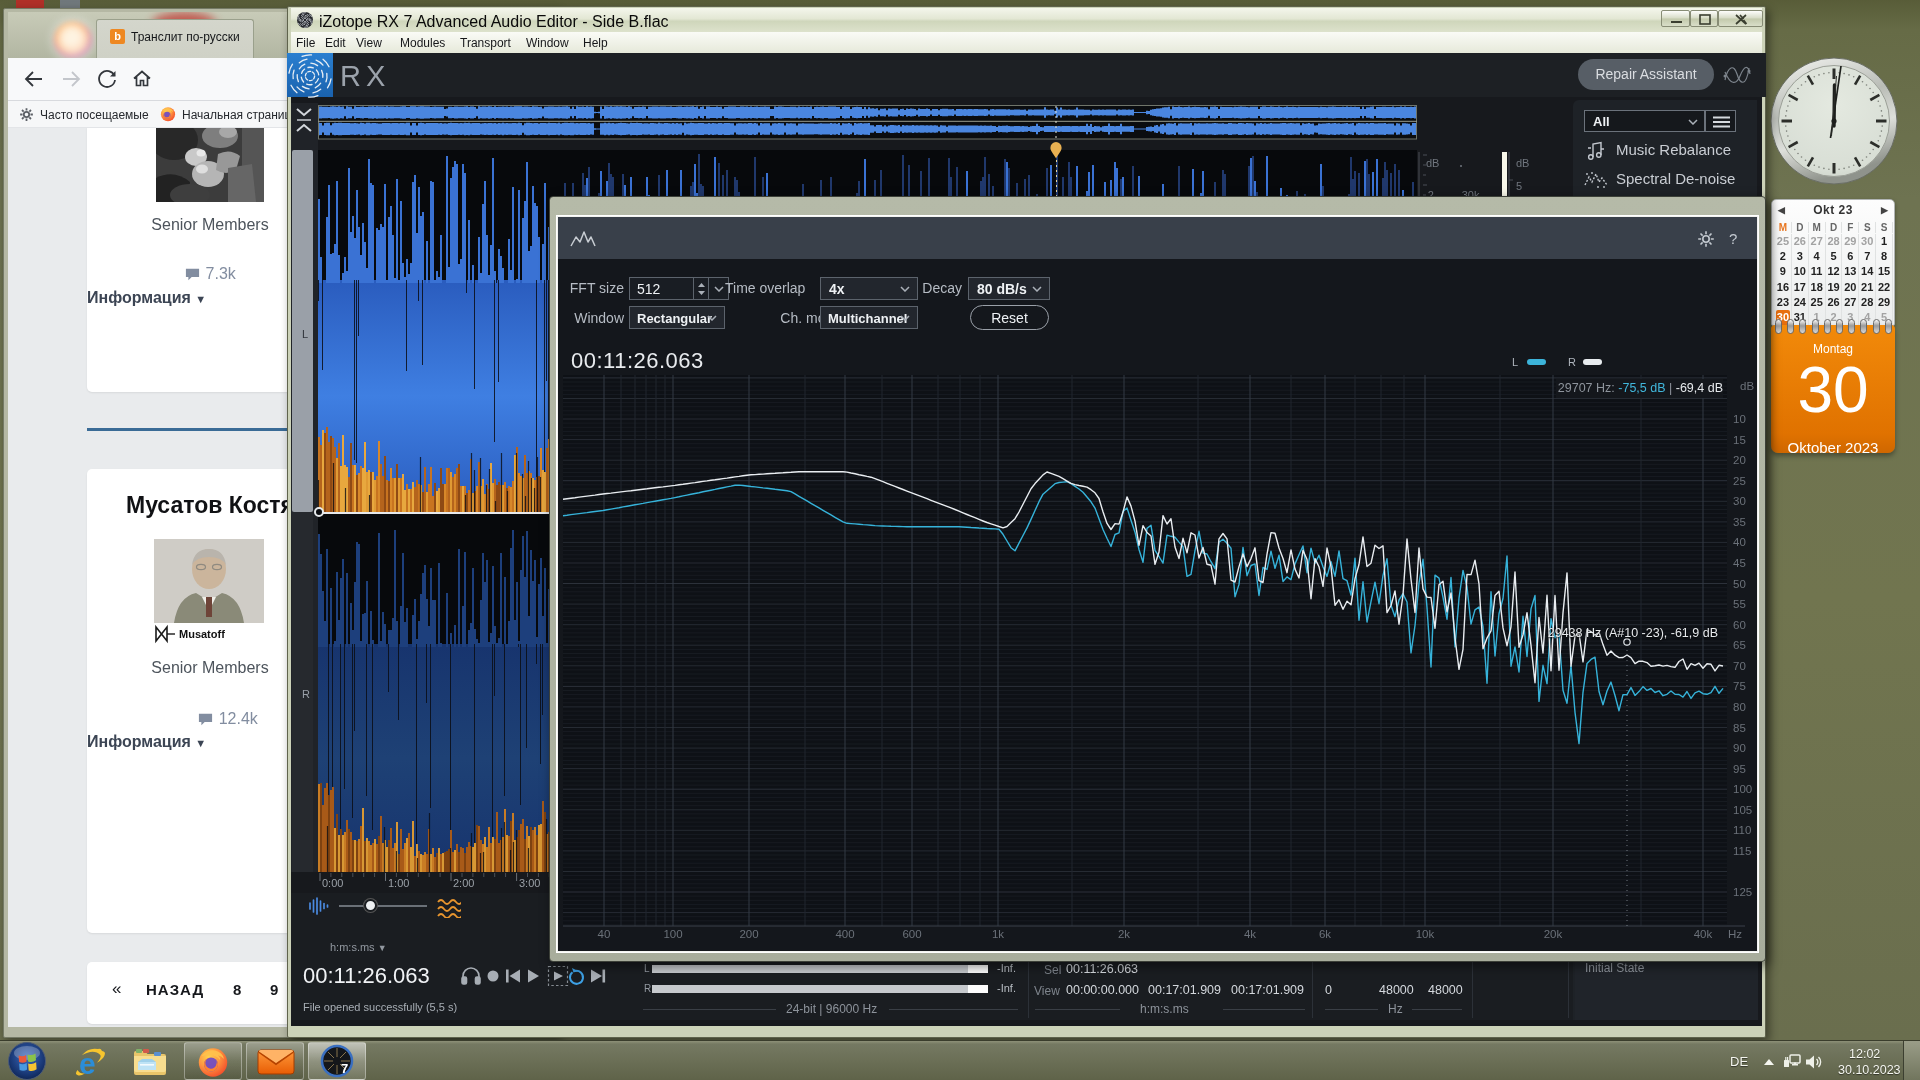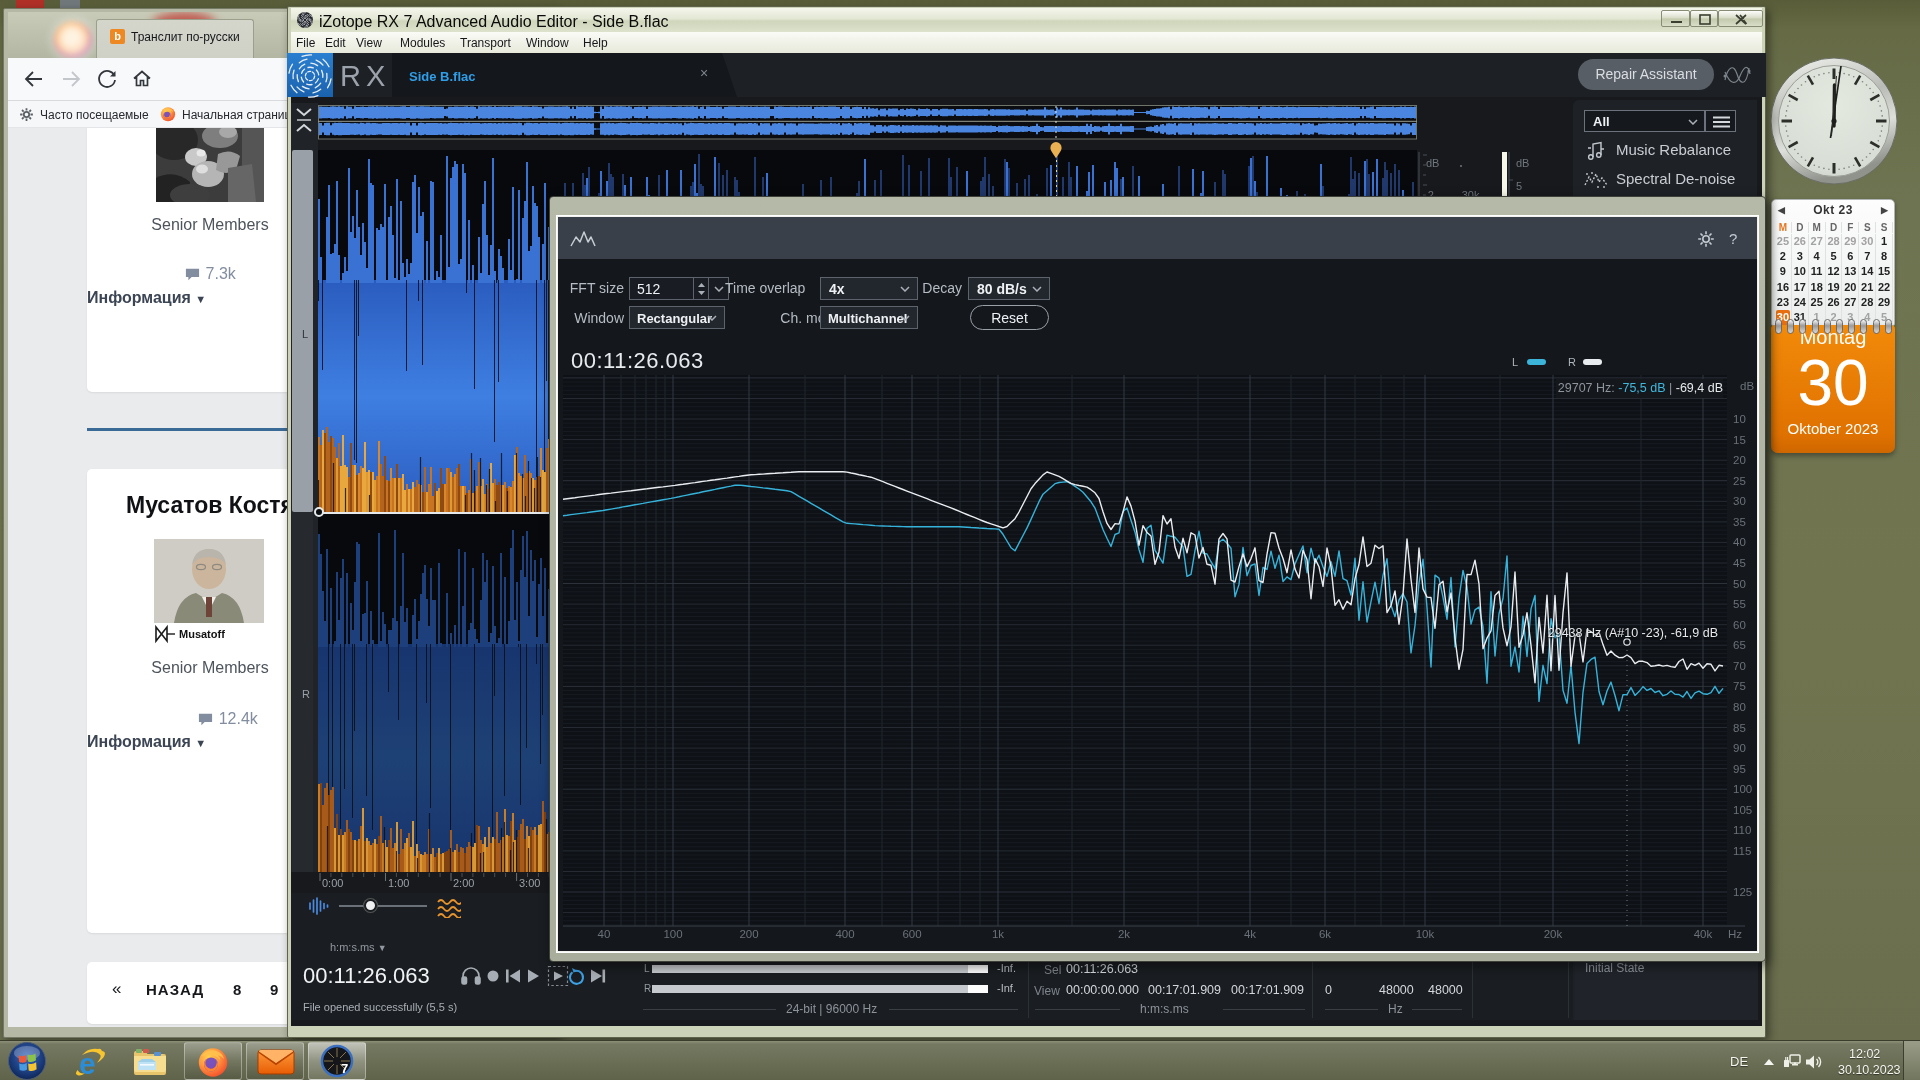--- a/index.html
+++ b/index.html
@@ -58,23 +58,23 @@
 #calGrid{position:absolute;left:3px;top:34px;width:118px}
 .crow{display:flex;height:15.2px}
 .cday{flex:1;text-align:center;font-size:11px;font-weight:bold;color:#222;border-right:1px solid #e0e2e2;position:relative}
 .cday span{position:relative;z-index:2;line-height:15px}
 .cgray{color:#a2a2a2}
 .ctoday span{color:#fff}
 .ctoday::before{content:"";position:absolute;left:1px;top:0.5px;right:1px;bottom:0.5px;background:#e87010;border-radius:2px}
 #calRings{position:relative;width:124px;height:10px;margin-top:-3px;z-index:3}
 .ring{position:absolute;top:-4px;width:7px;height:15px;border-radius:3.5px;background:linear-gradient(180deg,#f8f8f8,#9a9a9a 45%,#d8d8d8);border:1px solid #6a6a6a}
 #calOrange{position:relative;width:124px;height:128px;margin-top:-8px;background:linear-gradient(180deg,#f28a0a,#e07200 85%,#cf6700);border-radius:4px 4px 7px 7px;box-shadow:0 3px 5px rgba(0,0,0,0.35);text-align:center;color:#fff}
-#calDow{padding-top:1px;font-size:20px}
+#calDow{padding-top:17px;font-size:12px}
 #calBig{font-size:64px;line-height:64px;margin-top:2px}
-#calMon{font-size:15px;margin-top:5px}
+#calMon{font-size:15px;margin-top:17px}
 
 #taskbar{position:absolute;left:0;top:1040px;width:1920px;height:40px;background:linear-gradient(180deg,#8e9178 0,#757962 8%,#6a6e55 55%,#5f6349 100%);border-top:1px solid #3a3d2c}
 .tbtn{position:absolute;top:1px;width:58px;height:38px;border:1px solid rgba(255,255,255,0.35);border-radius:3px;background:linear-gradient(180deg,rgba(255,255,255,0.28),rgba(255,255,255,0.06) 50%,rgba(0,0,0,0.08))}
 .tray{position:absolute;color:#f4f5ef;font-size:12px;text-shadow:0 1px 1px rgba(0,0,0,0.5)}
 </style></head>
 <body>
 <div id="browser" style="z-index:10">
     <div id="tabbar">
       <div class="blob" style="left:46px;top:10px;width:38px;height:36px;background:radial-gradient(circle at 45% 40%,#ffd28a 0 20%,#ff9a3e 45%,#c05890 68%,transparent 80%);opacity:0.95;filter:blur(2.5px)"></div>
       <div class="blob" style="left:38px;top:4px;width:54px;height:48px;background:radial-gradient(circle,rgba(255,255,255,0.75) 0 30%,transparent 70%);filter:blur(4px)"></div>
@@ -265,24 +265,20 @@
             <path d="M29.1 7.1A17.0 17.0 0 0 1 36.0 12.1"></path>
             <path d="M39.8 20.3A17.0 17.0 0 0 1 39.0 28.8"></path>
             <path d="M30.9 42.6A21.2 21.2 0 0 1 21.5 44.1"></path>
             <path d="M10.0 39.7A21.2 21.2 0 0 1 4.0 32.3"></path>
             <path d="M2.0 20.1A21.2 21.2 0 0 1 5.5 11.2"></path>
             <path d="M15.1 3.4A21.2 21.2 0 0 1 24.5 1.9"></path>
             <path d="M36.0 6.3A21.2 21.2 0 0 1 42.0 13.7"></path>
             <path d="M44.0 25.9A21.2 21.2 0 0 1 40.5 34.8"></path>
           </g>
         </svg></div>
-      <div id="fftab">
-        <span>Side B.flac</span>
-        <span class="tx">×</span>
-      </div>
       <div id="rxtext">RX</div>
       <div id="repair">Repair Assistant</div>
       <div style="position:absolute;left:1431px;top:7px"><svg width="30" height="30" viewBox="0 0 30 30">
           <g fill="none" stroke="#7d848c" stroke-width="1.2">
 <path d="M3 20 C6 6, 12 4, 15 14 S24 28, 27 8"></path>
             <path d="M3 12 C8 24, 14 26, 18 16 S26 4, 28 14"></path>
           </g>
 <circle cx="3" cy="16" r="1.5" fill="#7d848c"></circle>
           <circle cx="27" cy="11" r="1.5" fill="#7d848c"></circle>
         </svg></div>

